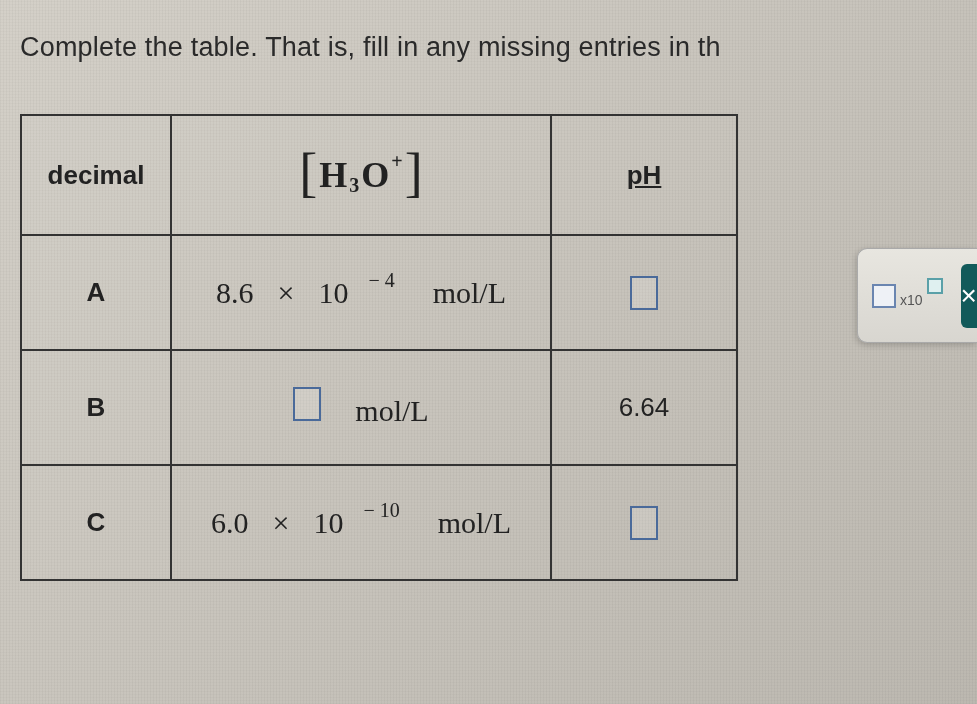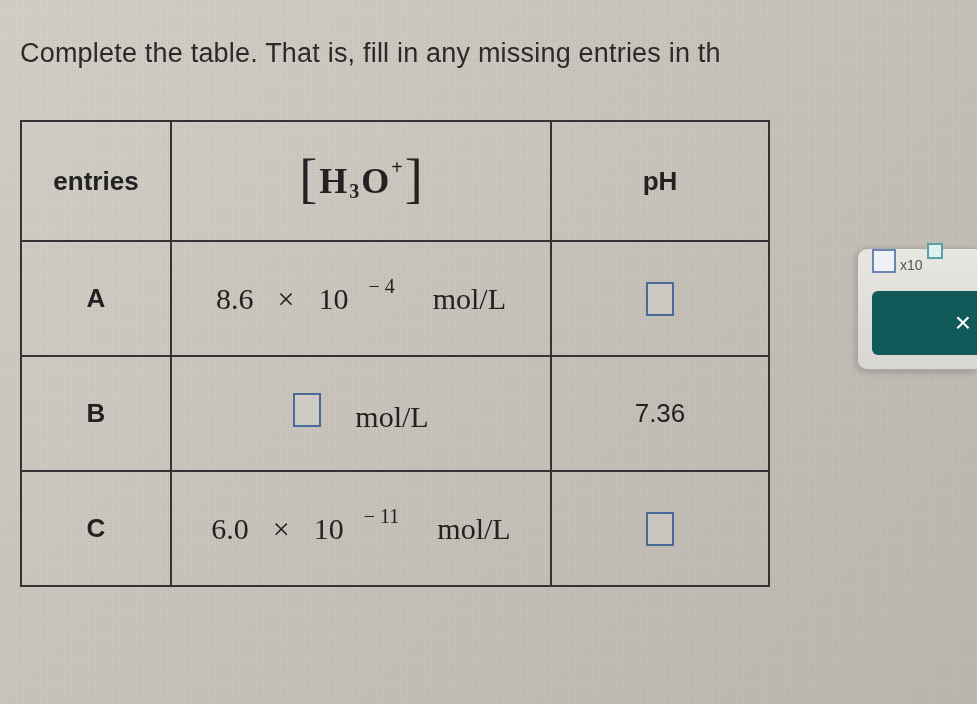--- a/index.html
+++ b/index.html
@@ -16,21 +16,21 @@
   body::before {
     content: "";
     position: absolute;
     inset: 0;
     background-image: repeating-linear-gradient(90deg, rgba(0,0,0,0.03) 0 1px, transparent 1px 3px),
                       repeating-linear-gradient(0deg, rgba(0,0,0,0.02) 0 1px, transparent 1px 3px);
     pointer-events: none;
   }
   .content {
     position: relative;
-    padding: 26px 0 0 20px;
+    padding: 20px 0 0 20px;
     border-radius: 19px;
   }
   .prompt {
     font-size: 27px;
     color: #2a2a2a;
     line-height: 2.0;
     margin-bottom: 40px;
     letter-spacing: 0.2px;
   }
   table.data {
@@ -43,21 +43,21 @@
     vertical-align: middle;
     font-size: 26px;
     color: #222;
   }
   table.data th {
     font-weight: bold;
     background: rgba(255,255,255,0.02);
   }
   .col-sol { width: 150px; height: 108px;}
   .col-h3o { width: 380px; height: 108px;}
-  .col-ph  { width: 218px; height: 108px;}
+  .col-ph  { width: 186px; height: 108px; text-decoration: underline;}
   .row-h   { height: 120px; }
   .row-d   { height: 115px; }
 
   .h3o-header {
     font-family: "Times New Roman", serif;
     font-size: 36px;
     display: inline-flex;
     align-items: center;
     gap: 2px;
   }
@@ -88,23 +88,23 @@
   .toolbox {
     position: absolute;
     right: 0;
     top: 248px;
     width: 120px;
     background: linear-gradient(180deg,#e8e6e0,#d8d6d0);
     border: 1px solid #aaa;
     border-right: none;
     border-radius: 10px 0 0 10px;
     box-shadow: -1px 2px 6px rgba(0,0,0,0.2);
-    padding: 0 0 14px 14px;
+    padding: 15px 0 14px 14px;
     display: flex;
-    flex-direction: column;
+    flex-direction: row;
     gap: 18px;
   }
   .tool-row {
     display:flex;
     align-items:center;
     gap:4px;
     font-family: Arial, sans-serif;
     color:#444;
   }
   .tool-sq {
@@ -136,21 +136,21 @@
 <body>
 
 <div class="content">
   <div class="prompt">
     <span>Complete the table. That is, fill in any missing entries in th</span><br>
   </div>
 
   <table class="data">
     <tbody>
         <tr class="row-h">
-      <th class="col-sol">entries</th>
+      <th class="col-sol">decimal</th>
       <th class="col-h3o">
         <span class="h3o-header">
           <span class="bracket">[</span>
           <span>H</span>
               <span class="sub">3</span>
               <span>O</span>
               <span class="sup">+</span>
           <span class="bracket">]</span>
         </span>
       </th>
@@ -174,31 +174,31 @@
     </tr>
 
     <tr class="row-d">
       <th>B</th>
       <td>
         <span class="sci">
           <span class="blank-box"></span>
           <span class="unit">mol/L</span>
         </span>
       </td>
-      <td>7.36</td>
+      <td>6.64</td>
     </tr>
 
     <tr class="row-d">
       <th>C</th>
       <td>
         <span class="sci">
           <span>6.0</span>
           <span>×</span>
           <span>10</span>
-              <span class="exp">− 11</span>
+              <span class="exp">− 10</span>
           <span class="unit">mol/L</span>
         </span>
       </td>
       <td>
         <span class="blank-box"></span>
       </td>
     </tr>
   </tbody>
     </table>
 </div>

